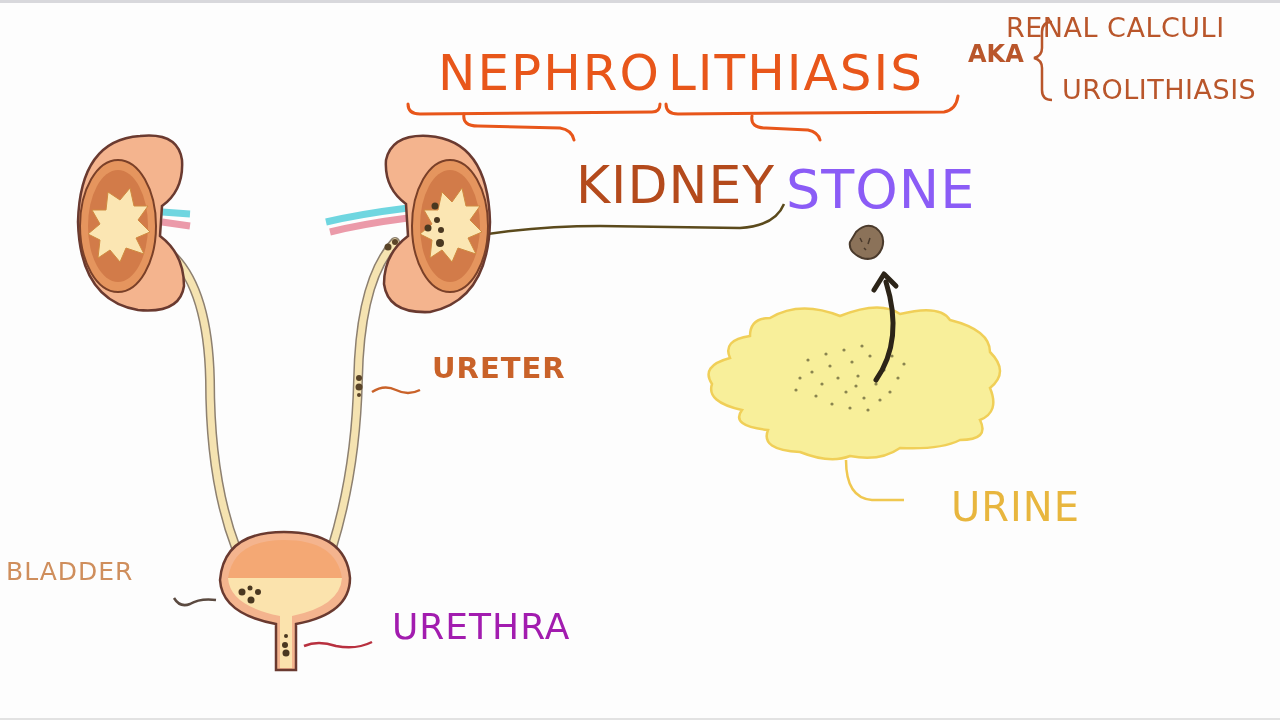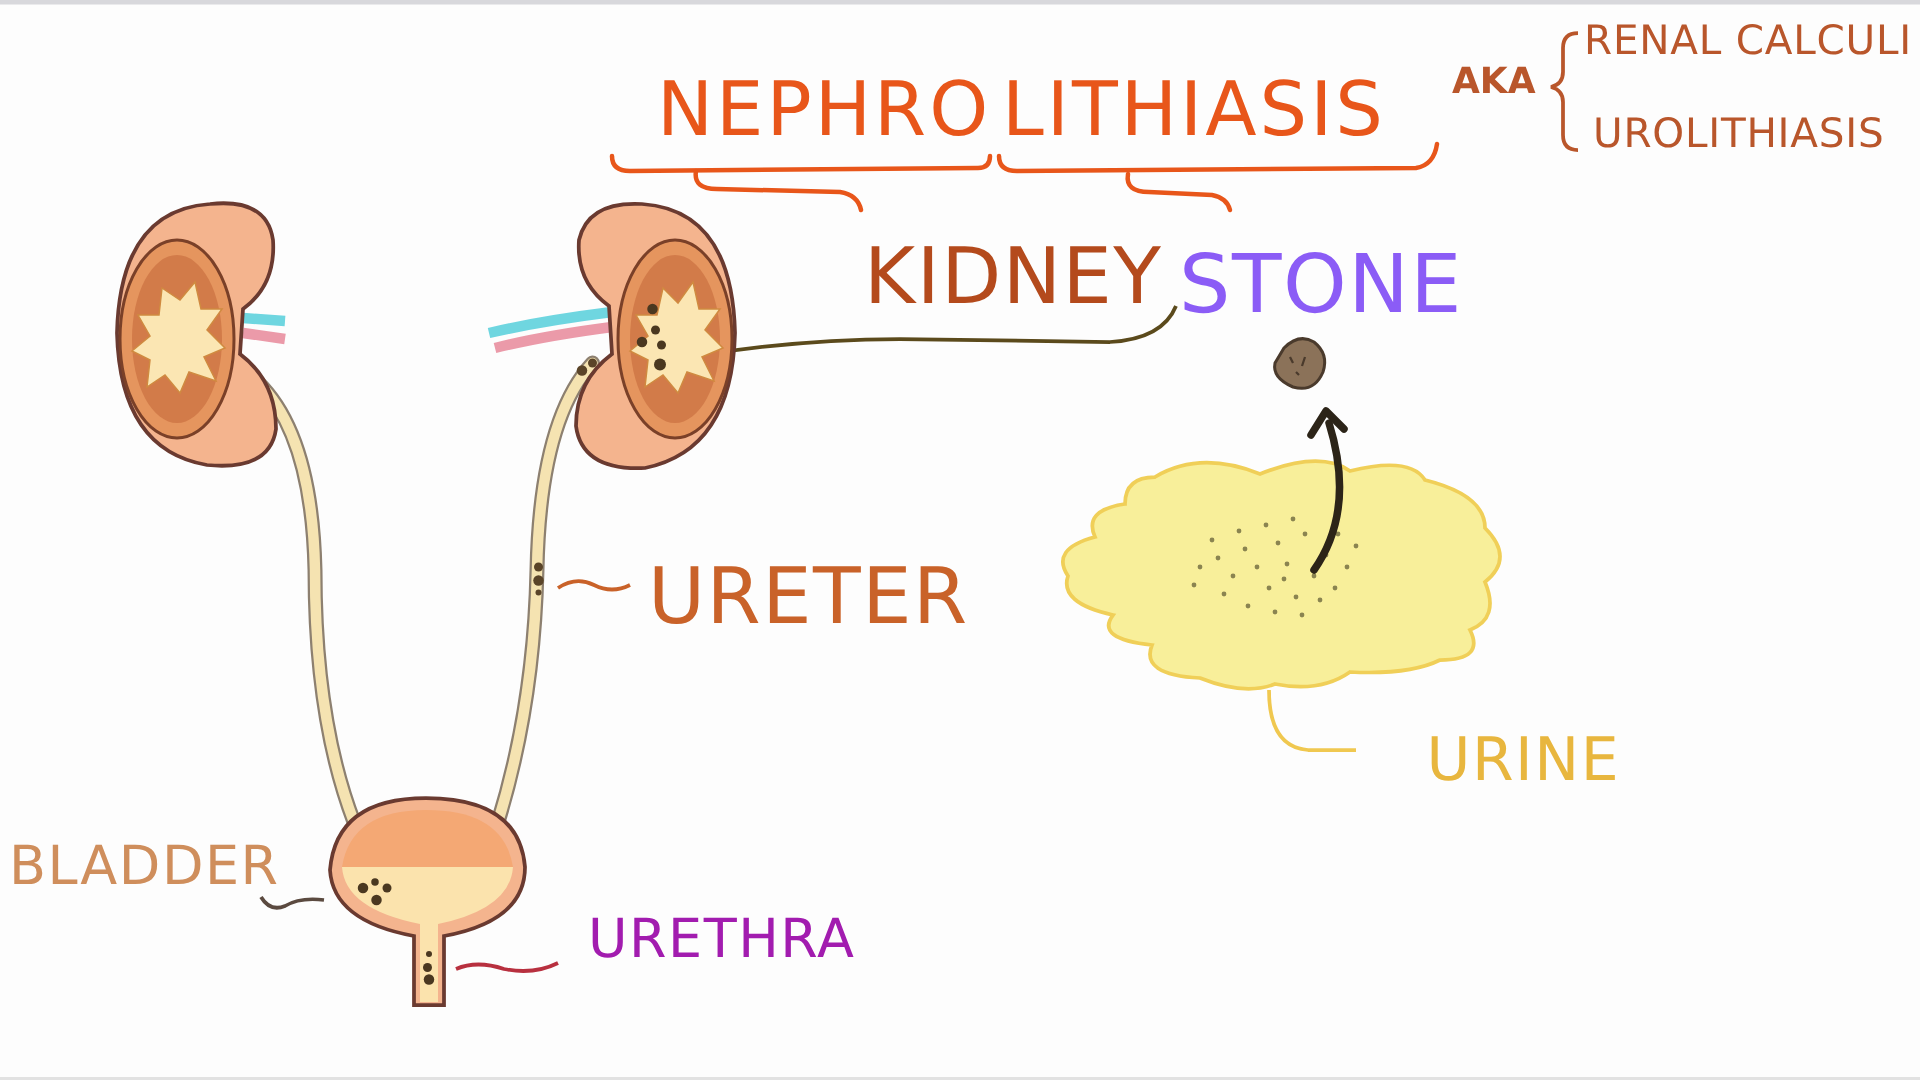--- a/index.html
+++ b/index.html
@@ -14,27 +14,27 @@
   .lbl {
     position: absolute; white-space: nowrap;
     font-family: "DejaVu Sans", sans-serif;
     letter-spacing: 1px;
   }
   .title-a, .title-b { color: #e8561a; font-size: 50px; top: 44px; letter-spacing: 2px; }
   .title-a { left: 418px; margin-left: 20px; }
   .title-b { left: 668px; text-align: center; }
   .aka { color: #b9562b; font-size: 24px; left: 968px; top: 40px; font-weight: bold; letter-spacing: 0; }
   .syn { color: #b9562b; font-size: 27px; letter-spacing: 0.5px; }
-  .syn1 { left: 1056px; top: 12px; }
+  .syn1 { left: 1006px; top: 12px; }
   .syn2 { left: 1062px; top: 74px; }
   .kidney { color: #b44a1c; font-size: 52px; left: 576px; top: 155px; }
   .stone { color: #8b5cf6; font-size: 54px; left: 786px; top: 158px; }
-  .ureter { color: #c96229; font-size: 52px; left: 432px; top: 368px; }
+  .ureter { color: #c96229; font-size: 29px; left: 432px; top: 351px; font-weight: bold; }
   .urine { color: #e8b63e; font-size: 40px; left: 916px; top: 484px; margin-left: 35px; }
-  .bladder { color: #cf8e5c; font-size: 36px; left: 6px; top: 557px; }
+  .bladder { color: #cf8e5c; font-size: 25px; left: 6px; top: 557px; }
   .urethra { color: #a21caf; font-size: 36px; left: 392px; top: 606px; }
 </style>
 </head>
 <body>
 
 <div class="topbar"></div>
 
 <svg class="art" width="1280" height="720" viewBox="0 0 1280 720">
 
   <g fill="none" stroke="#e8561a" stroke-width="3" stroke-linecap="round">

